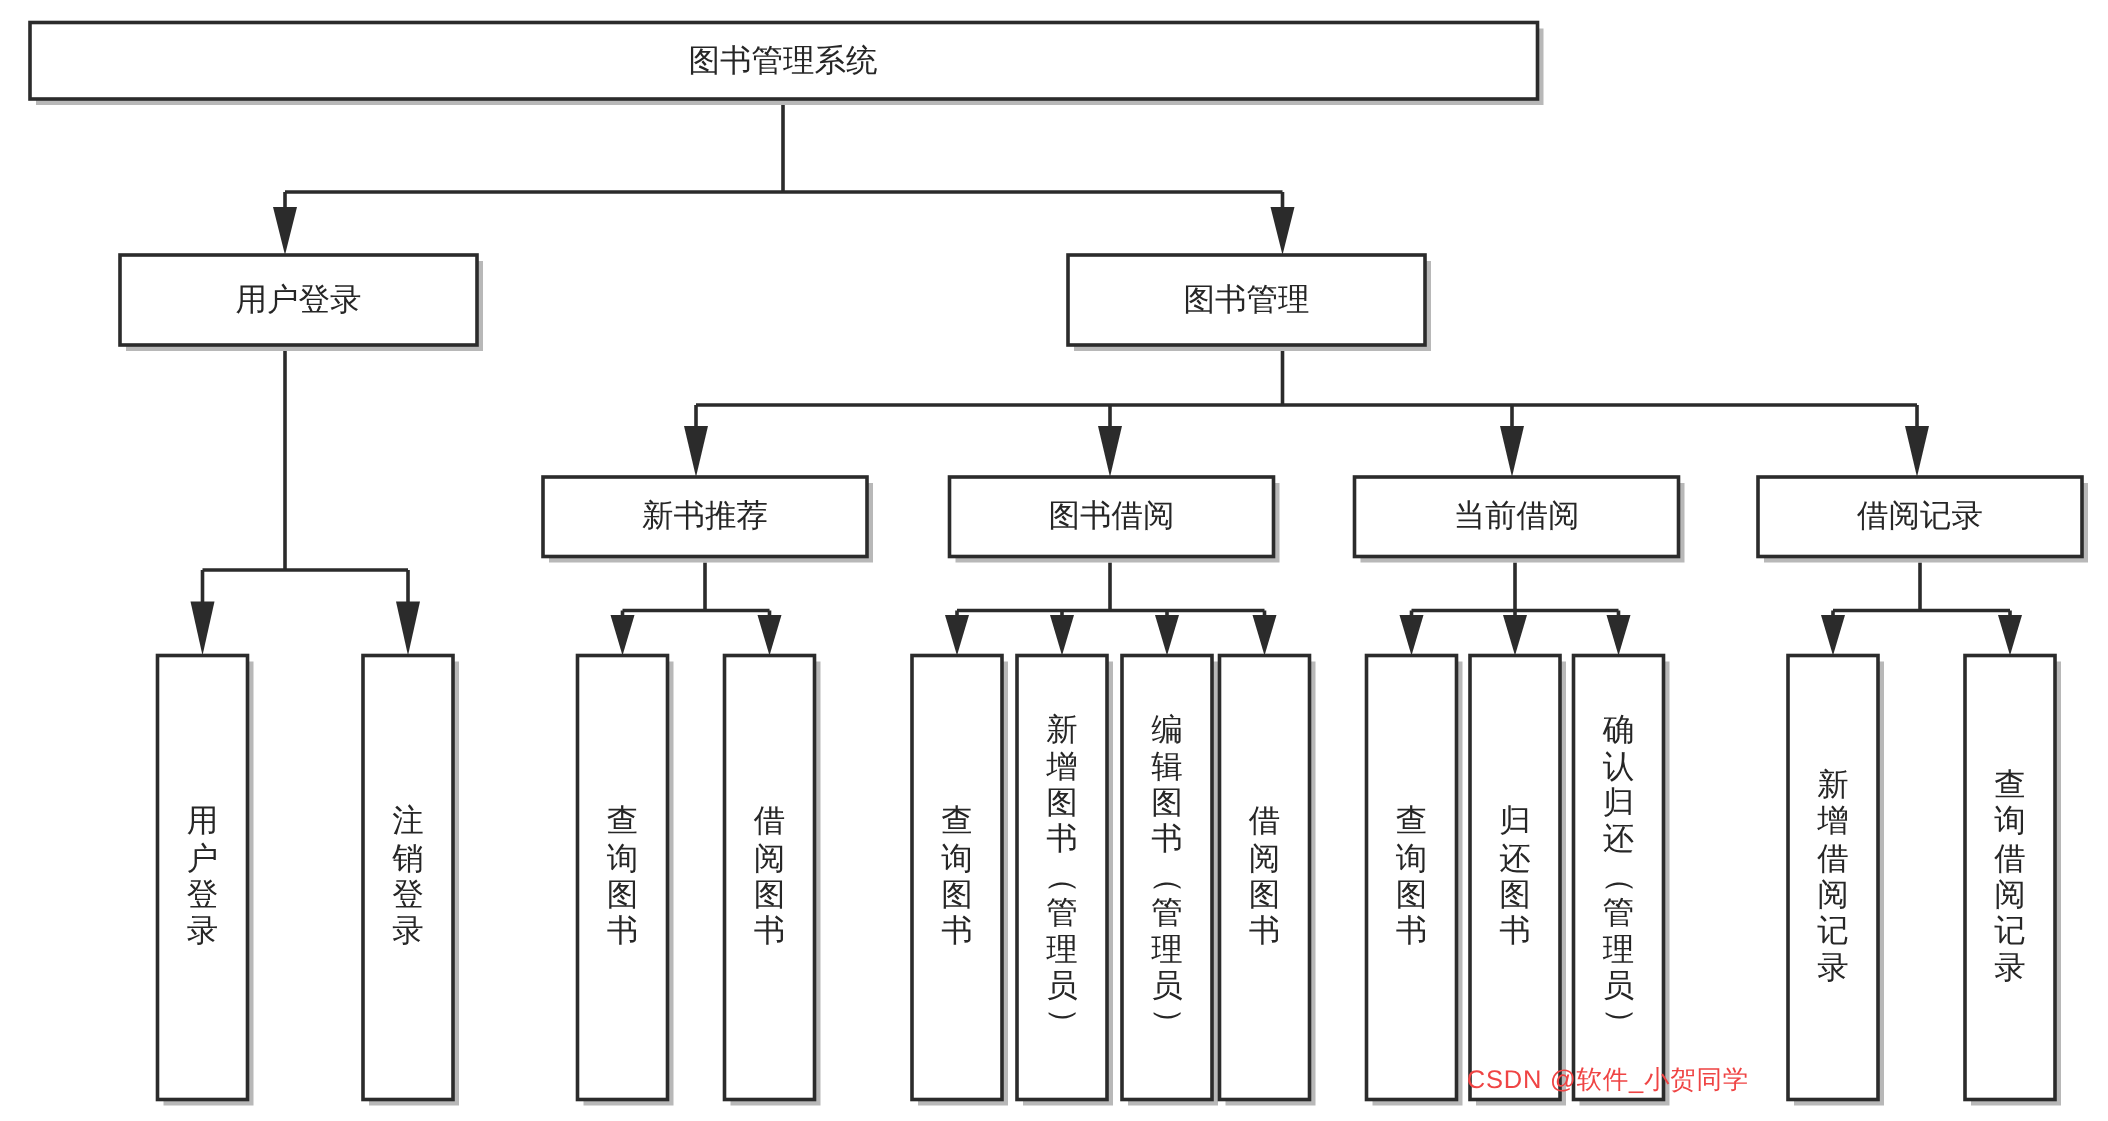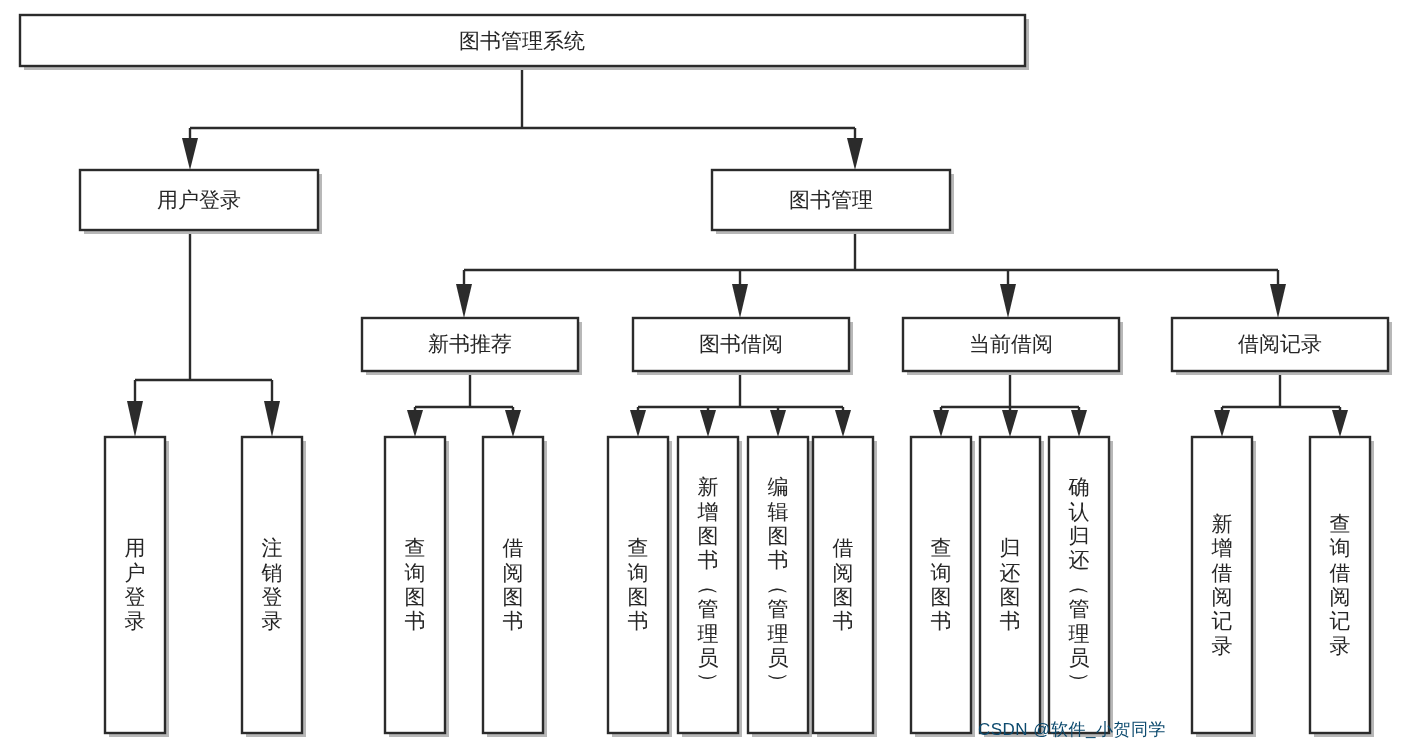--- a/index.html
+++ b/index.html
@@ -72,24 +72,24 @@
     text-align: center;
   }
   .vlabel span.rot {
     display: block;
     transform: rotate(90deg);
     transform-origin: center center;
   }
   .watermark {
     position: absolute;
     right: 8px;
-    bottom: 6px;
+    bottom: 16px;
     font-family: "Liberation Sans", "DejaVu Sans", sans-serif;
     font-size: 17px;
-    color: #0c4a6e;
+    color: #ef4444;
     letter-spacing: 0.5px;
     white-space: nowrap;
   }
 </style>
 </head>
 <body>
 
 <div id="diagram-root">
 
   <svg class="diagram-canvas" viewBox="0 0 1405 747">

